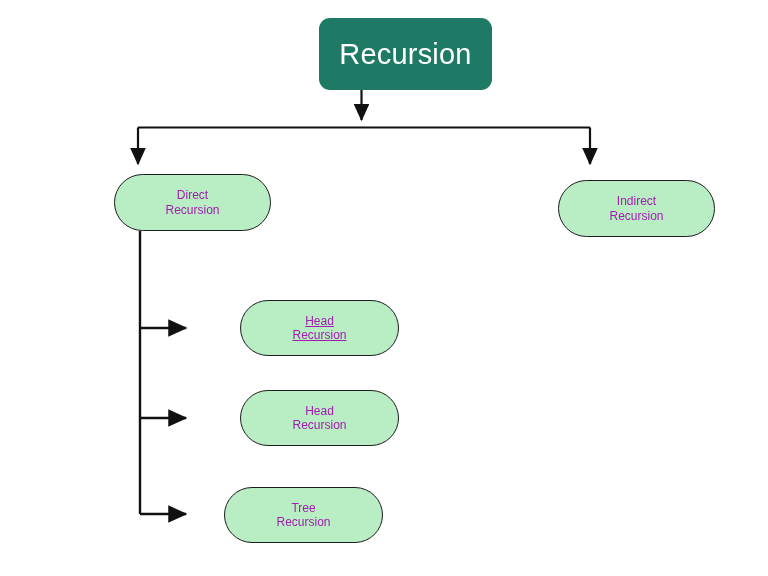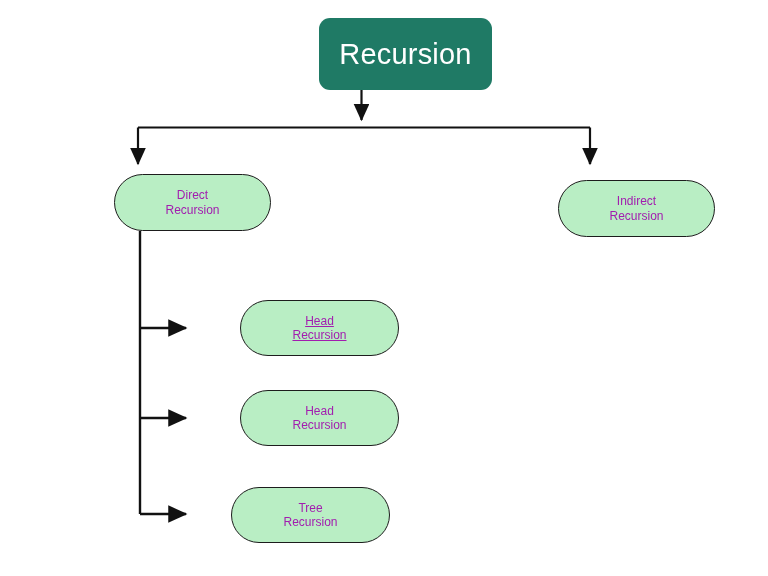--- a/index.html
+++ b/index.html
@@ -106,16 +106,16 @@
 
   <div class="node node-leaf" style="left:514px; top:180px; width:157px; height:57px;">Indirect
 Recursion</div>
 
   <div class="node node-leaf" style="left:196px; top:300px; width:159px; height:56px;text-decoration:underline;">Head
 Recursion</div>
 
   <div class="node node-leaf" style="left:196px; top:390px; width:159px; height:56px;">Head
 Recursion</div>
 
-  <div class="node node-leaf" style="left:187px; top:487px; width:159px; height:56px;">Tree
+  <div class="node node-leaf" style="left:180px; top:487px; width:159px; height:56px;">Tree
 Recursion</div>
 
 </div>
 
 </body></html>

